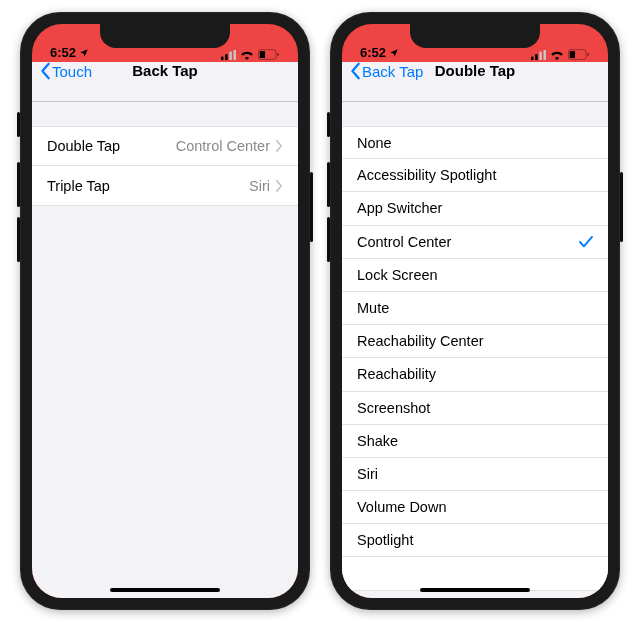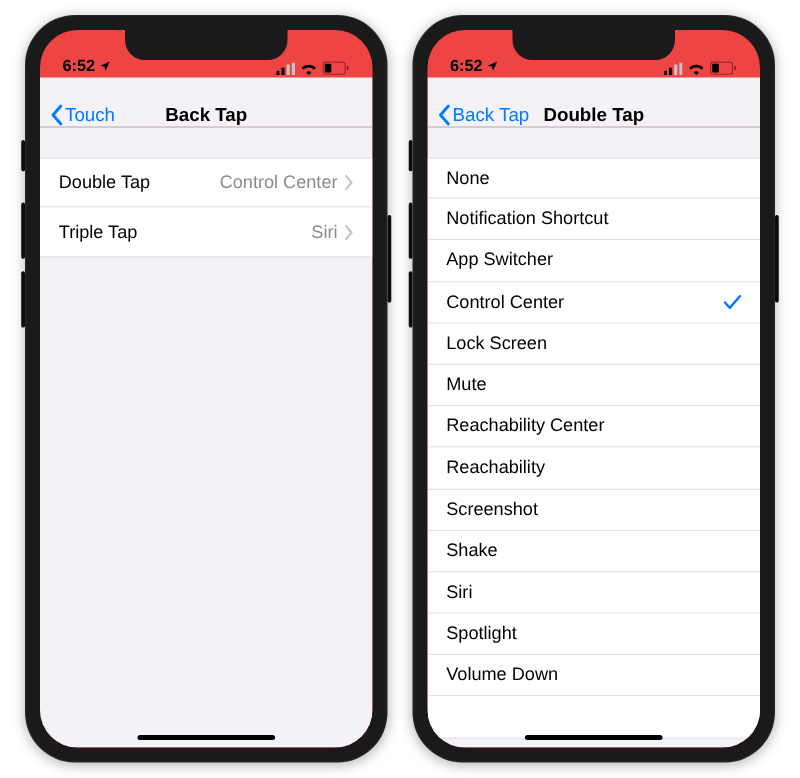--- a/index.html
+++ b/index.html
@@ -58,21 +58,21 @@
       padding: 0 18px 2px 18px;
       font-size: 13px;
       font-weight: 600;
       color: #000;
     }
     .status-left { display: flex; align-items: center; gap: 3px; }
     .status-right { display: flex; align-items: center; gap: 4px; }
     .nav-bar {
       height: 40px;
       display: flex;
-      align-items: flex-end;
+      align-items: flex-start;
       position: relative;
       background: #f2f2f7;
       border-bottom: 0.5px solid #c6c6c8;
       padding: 0 8px;
     }
     .nav-back {
       display: flex;
       align-items: center;
       color: #007aff;
       font-size: 15px;
@@ -266,21 +266,21 @@
       </div>
       <div class="nav-title">Double Tap</div>
     </div>
     <div class="content">
       <div class="group-spacer"></div>
       <div id="right-list">
           <div class="cell" style="height: 33.2px;">
             <span>None</span>
           </div>
           <div class="cell" style="height: 33.2px;">
-            <span>Notification Shortcut</span>
+            <span>Accessibility Spotlight</span>
           </div>
           <div class="cell" style="height: 33.2px;">
             <span>App Switcher</span>
           </div>
           <div class="cell" style="height: 33.2px;">
             <span>Control Center</span>
             <span class="check">
               <svg width="14" height="12" viewBox="0 0 16 14">
                 <path fill="none" stroke="#007aff" stroke-width="2.2" stroke-linecap="round" stroke-linejoin="round" d="M1 7l4.5 5L15 1"></path>
               </svg>
@@ -301,24 +301,24 @@
           <div class="cell" style="height: 33.2px;">
             <span>Screenshot</span>
           </div>
           <div class="cell" style="height: 33.2px;">
             <span>Shake</span>
           </div>
           <div class="cell" style="height: 33.2px;">
             <span>Siri</span>
           </div>
           <div class="cell" style="height: 33.2px;">
+            <span>Volume Down</span>
+          </div>
+          <div class="cell" style="height: 33.2px;">
             <span>Spotlight</span>
-          </div>
-          <div class="cell" style="height: 33.2px;">
-            <span>Volume Down</span>
           </div>
           <div class="cell" style="height: 33.2px;"></div>
         </div>
 
     </div>
     <div class="home-indicator"></div>
   </div>
 </div>
 
 </body></html>

